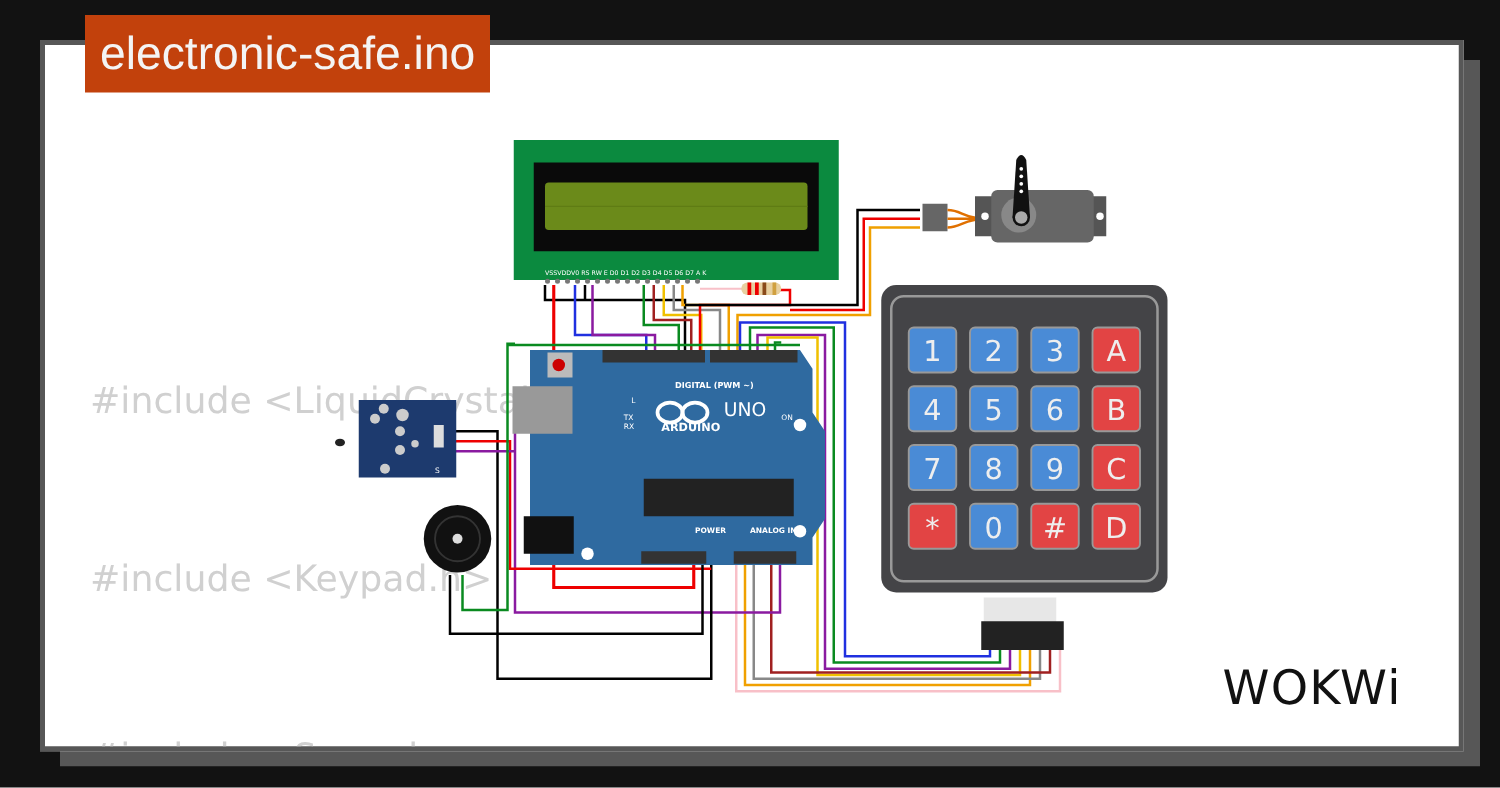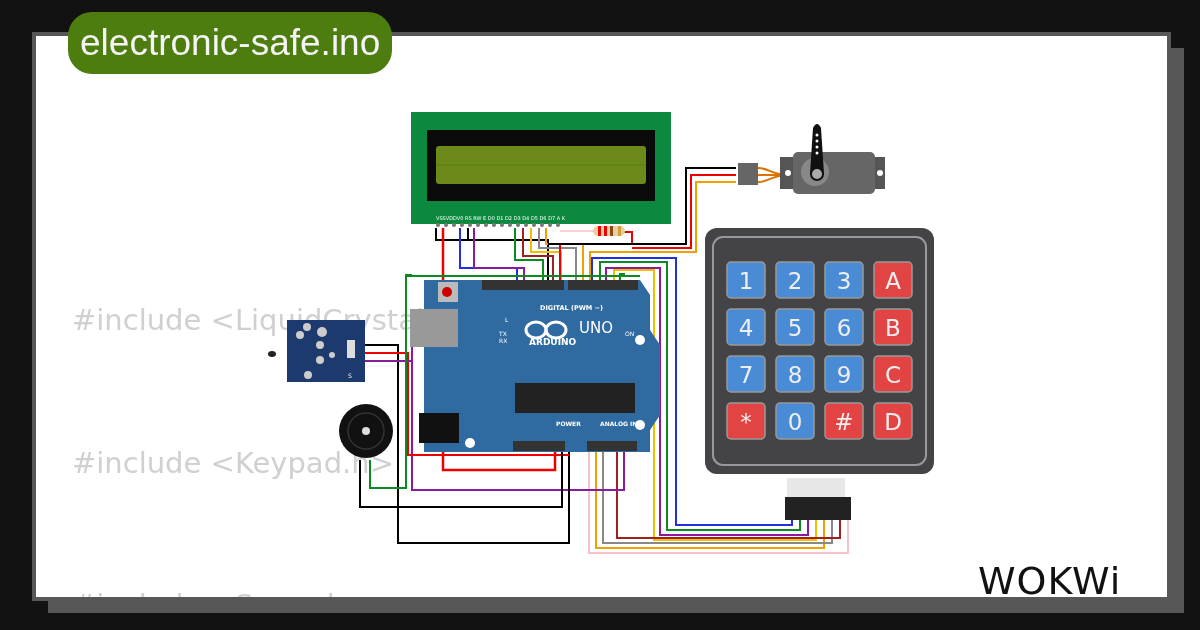--- a/index.html
+++ b/index.html
@@ -1,23 +1,23 @@
 <!DOCTYPE html>
 <html><head>
 <meta charset="utf-8">
 <style>
   html,body{margin:0;padding:0;}
   body{width:1200px;height:630px;background:#121212;position:relative;overflow:hidden;font-family:"DejaVu Sans","Liberation Sans",sans-serif;}
   .shadow{position:absolute;left:48px;top:48px;width:1136px;height:565px;background:#575757;}
   .card{position:absolute;left:32px;top:32px;width:1131px;height:561px;background:#ffffff;border:4px solid #575757;box-sizing:content-box;overflow:hidden;}
   .code{position:absolute;left:36px;top:166px;color:#d0d0d0;font-size:29px;line-height:47.5px;white-space:pre;font-family:"DejaVu Sans",sans-serif;}
   .code .line{display:block;height:47.5px;}
-  .title{position:absolute;left:68px;top:12px;height:62px;background:#4d7c0f;color:#f4f4f4;font-size:37px;line-height:62px;padding:0 12px;font-family:"Liberation Sans",sans-serif;border-radius:24px;}
+  .title{position:absolute;left:68px;top:12px;height:62px;background:#c2410c;color:#f4f4f4;font-size:37px;line-height:62px;padding:0 12px;font-family:"Liberation Sans",sans-serif;}
   .circuit{position:absolute;left:0;top:0;}
-  .logo{position:absolute;left:978px;top:528px;font-size:38px;letter-spacing:1px;color:#111;font-family:"DejaVu Sans",sans-serif;margin-top:31px;}
+  .logo{position:absolute;left:978px;top:528px;font-size:38px;letter-spacing:1px;color:#111;font-family:"DejaVu Sans",sans-serif;}
   .keypad-key{cursor:pointer;}
 </style>
 </head>
 <body>
 
 <div class="shadow"></div>
 <div class="card">
   <div class="code">
     <span class="line">#include &lt;LiquidCrystal.h&gt;</span>
     <span class="line">#include &lt;Keypad.h&gt;</span>

